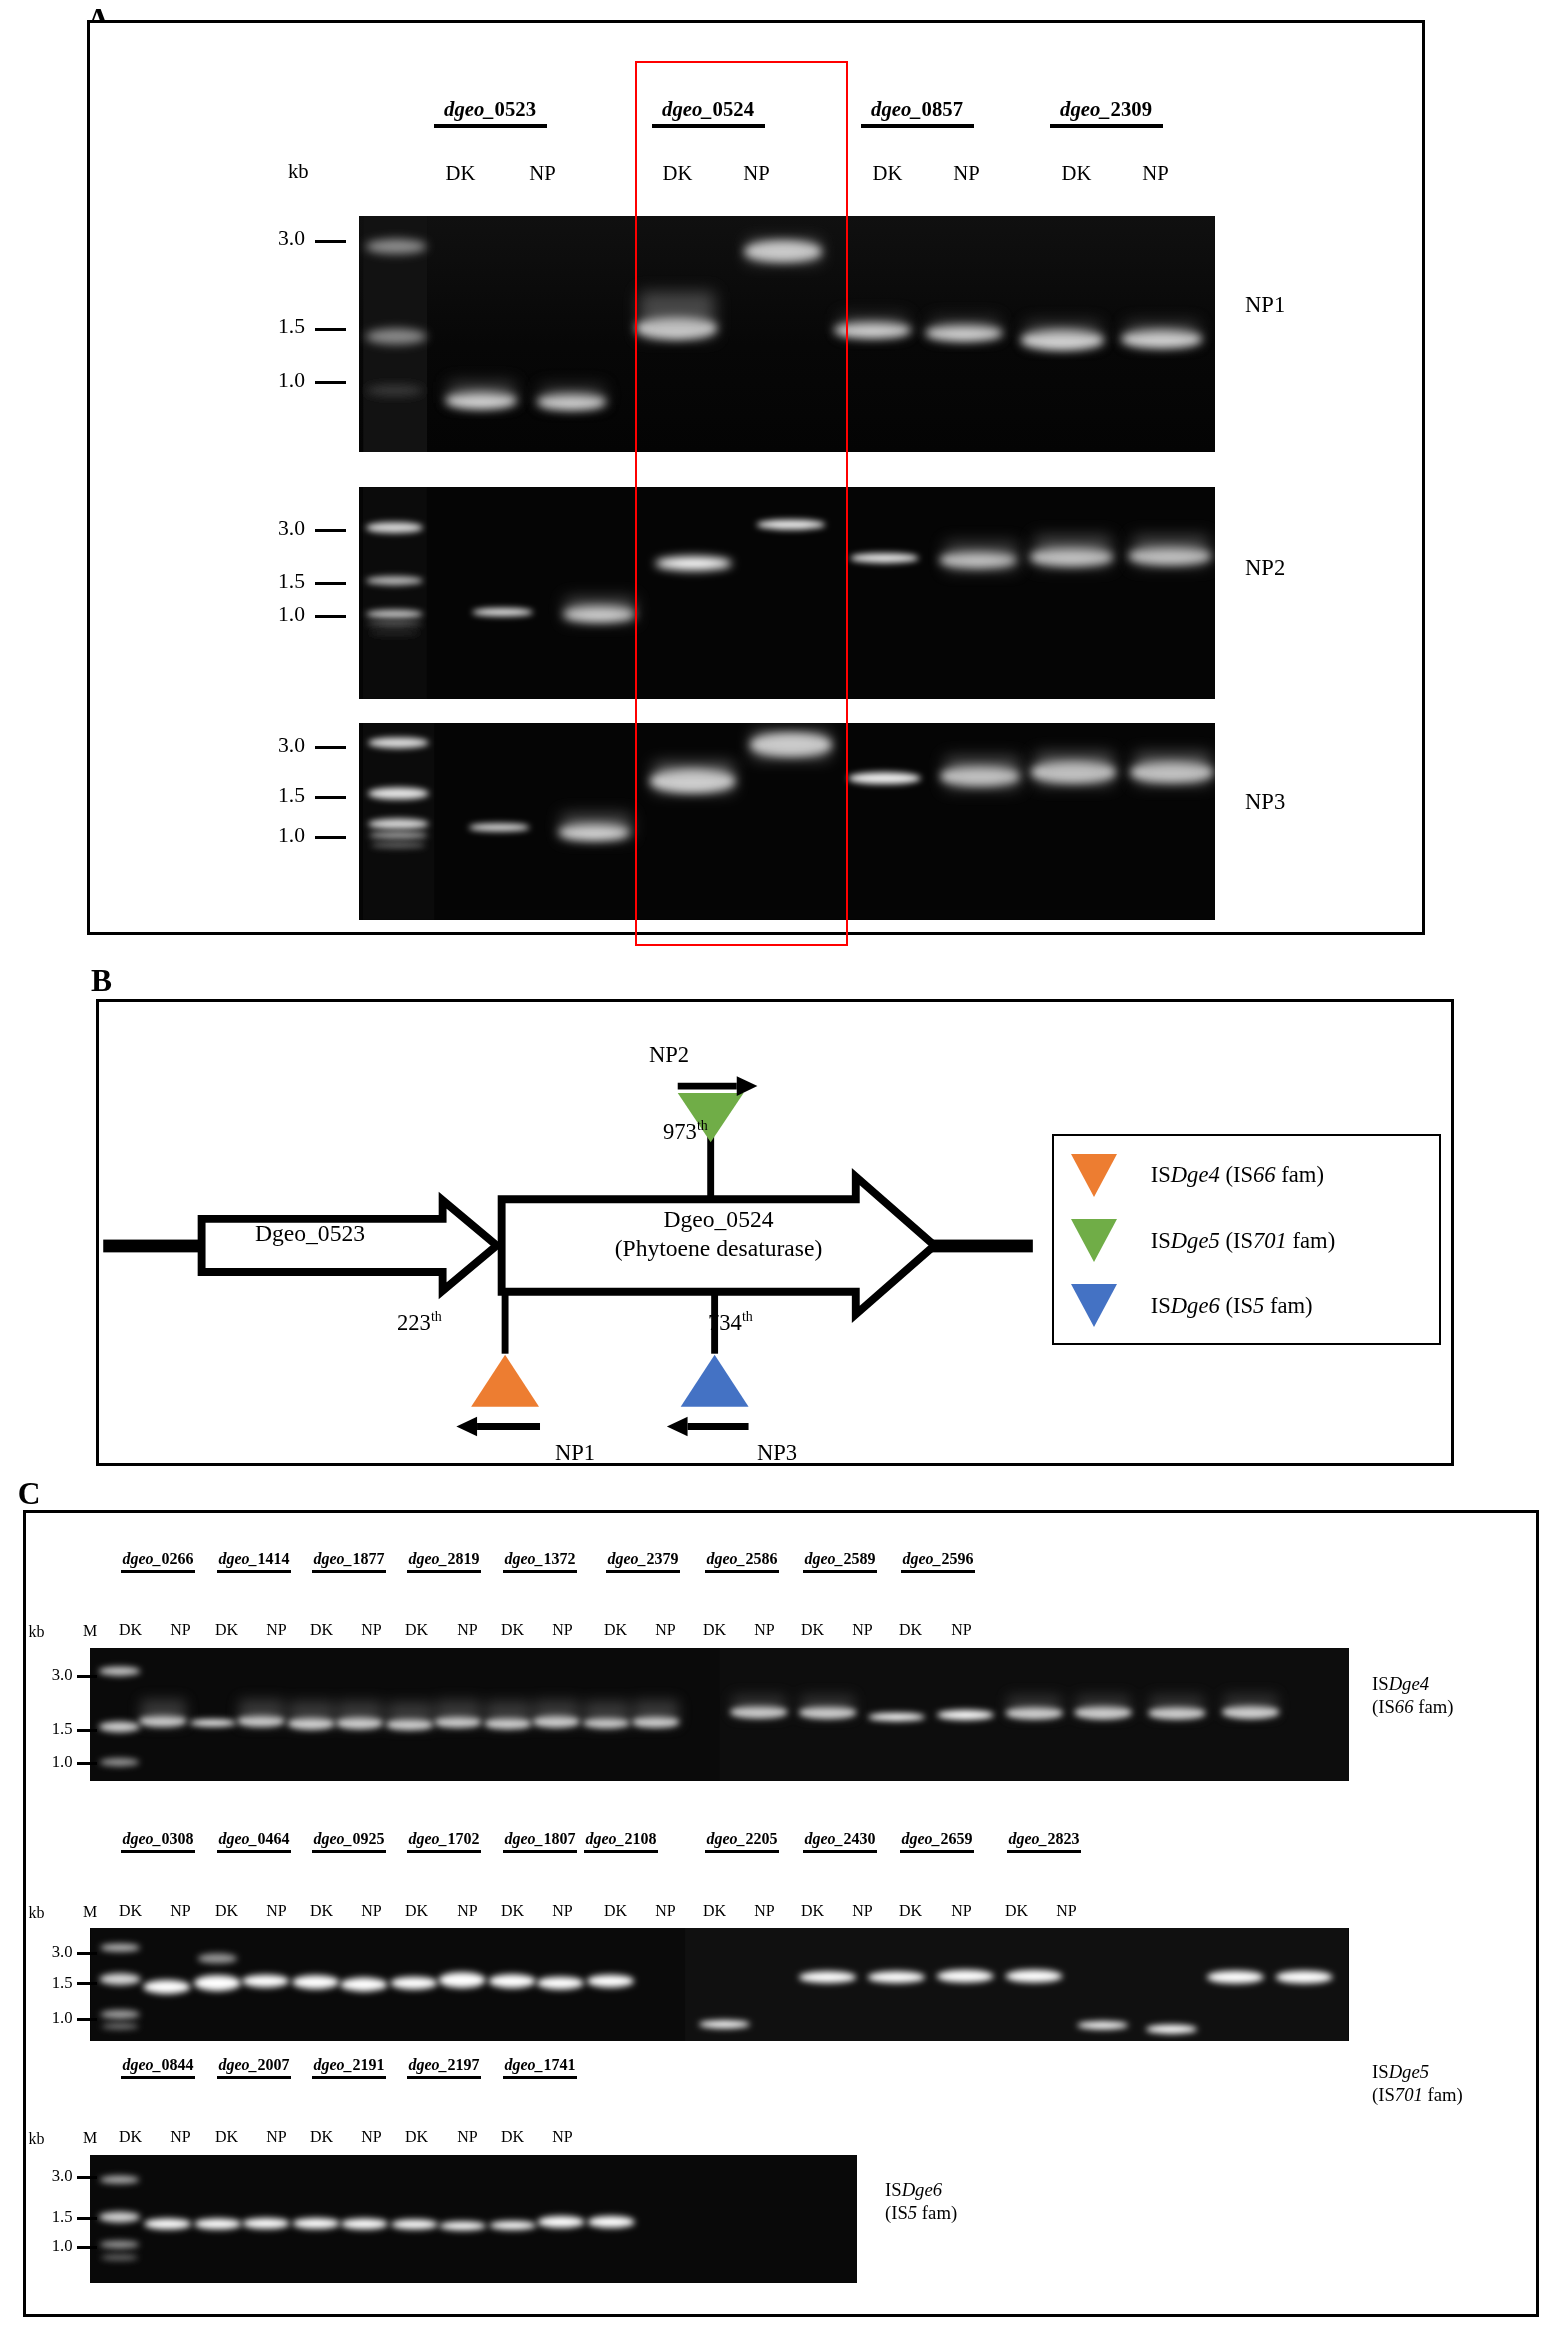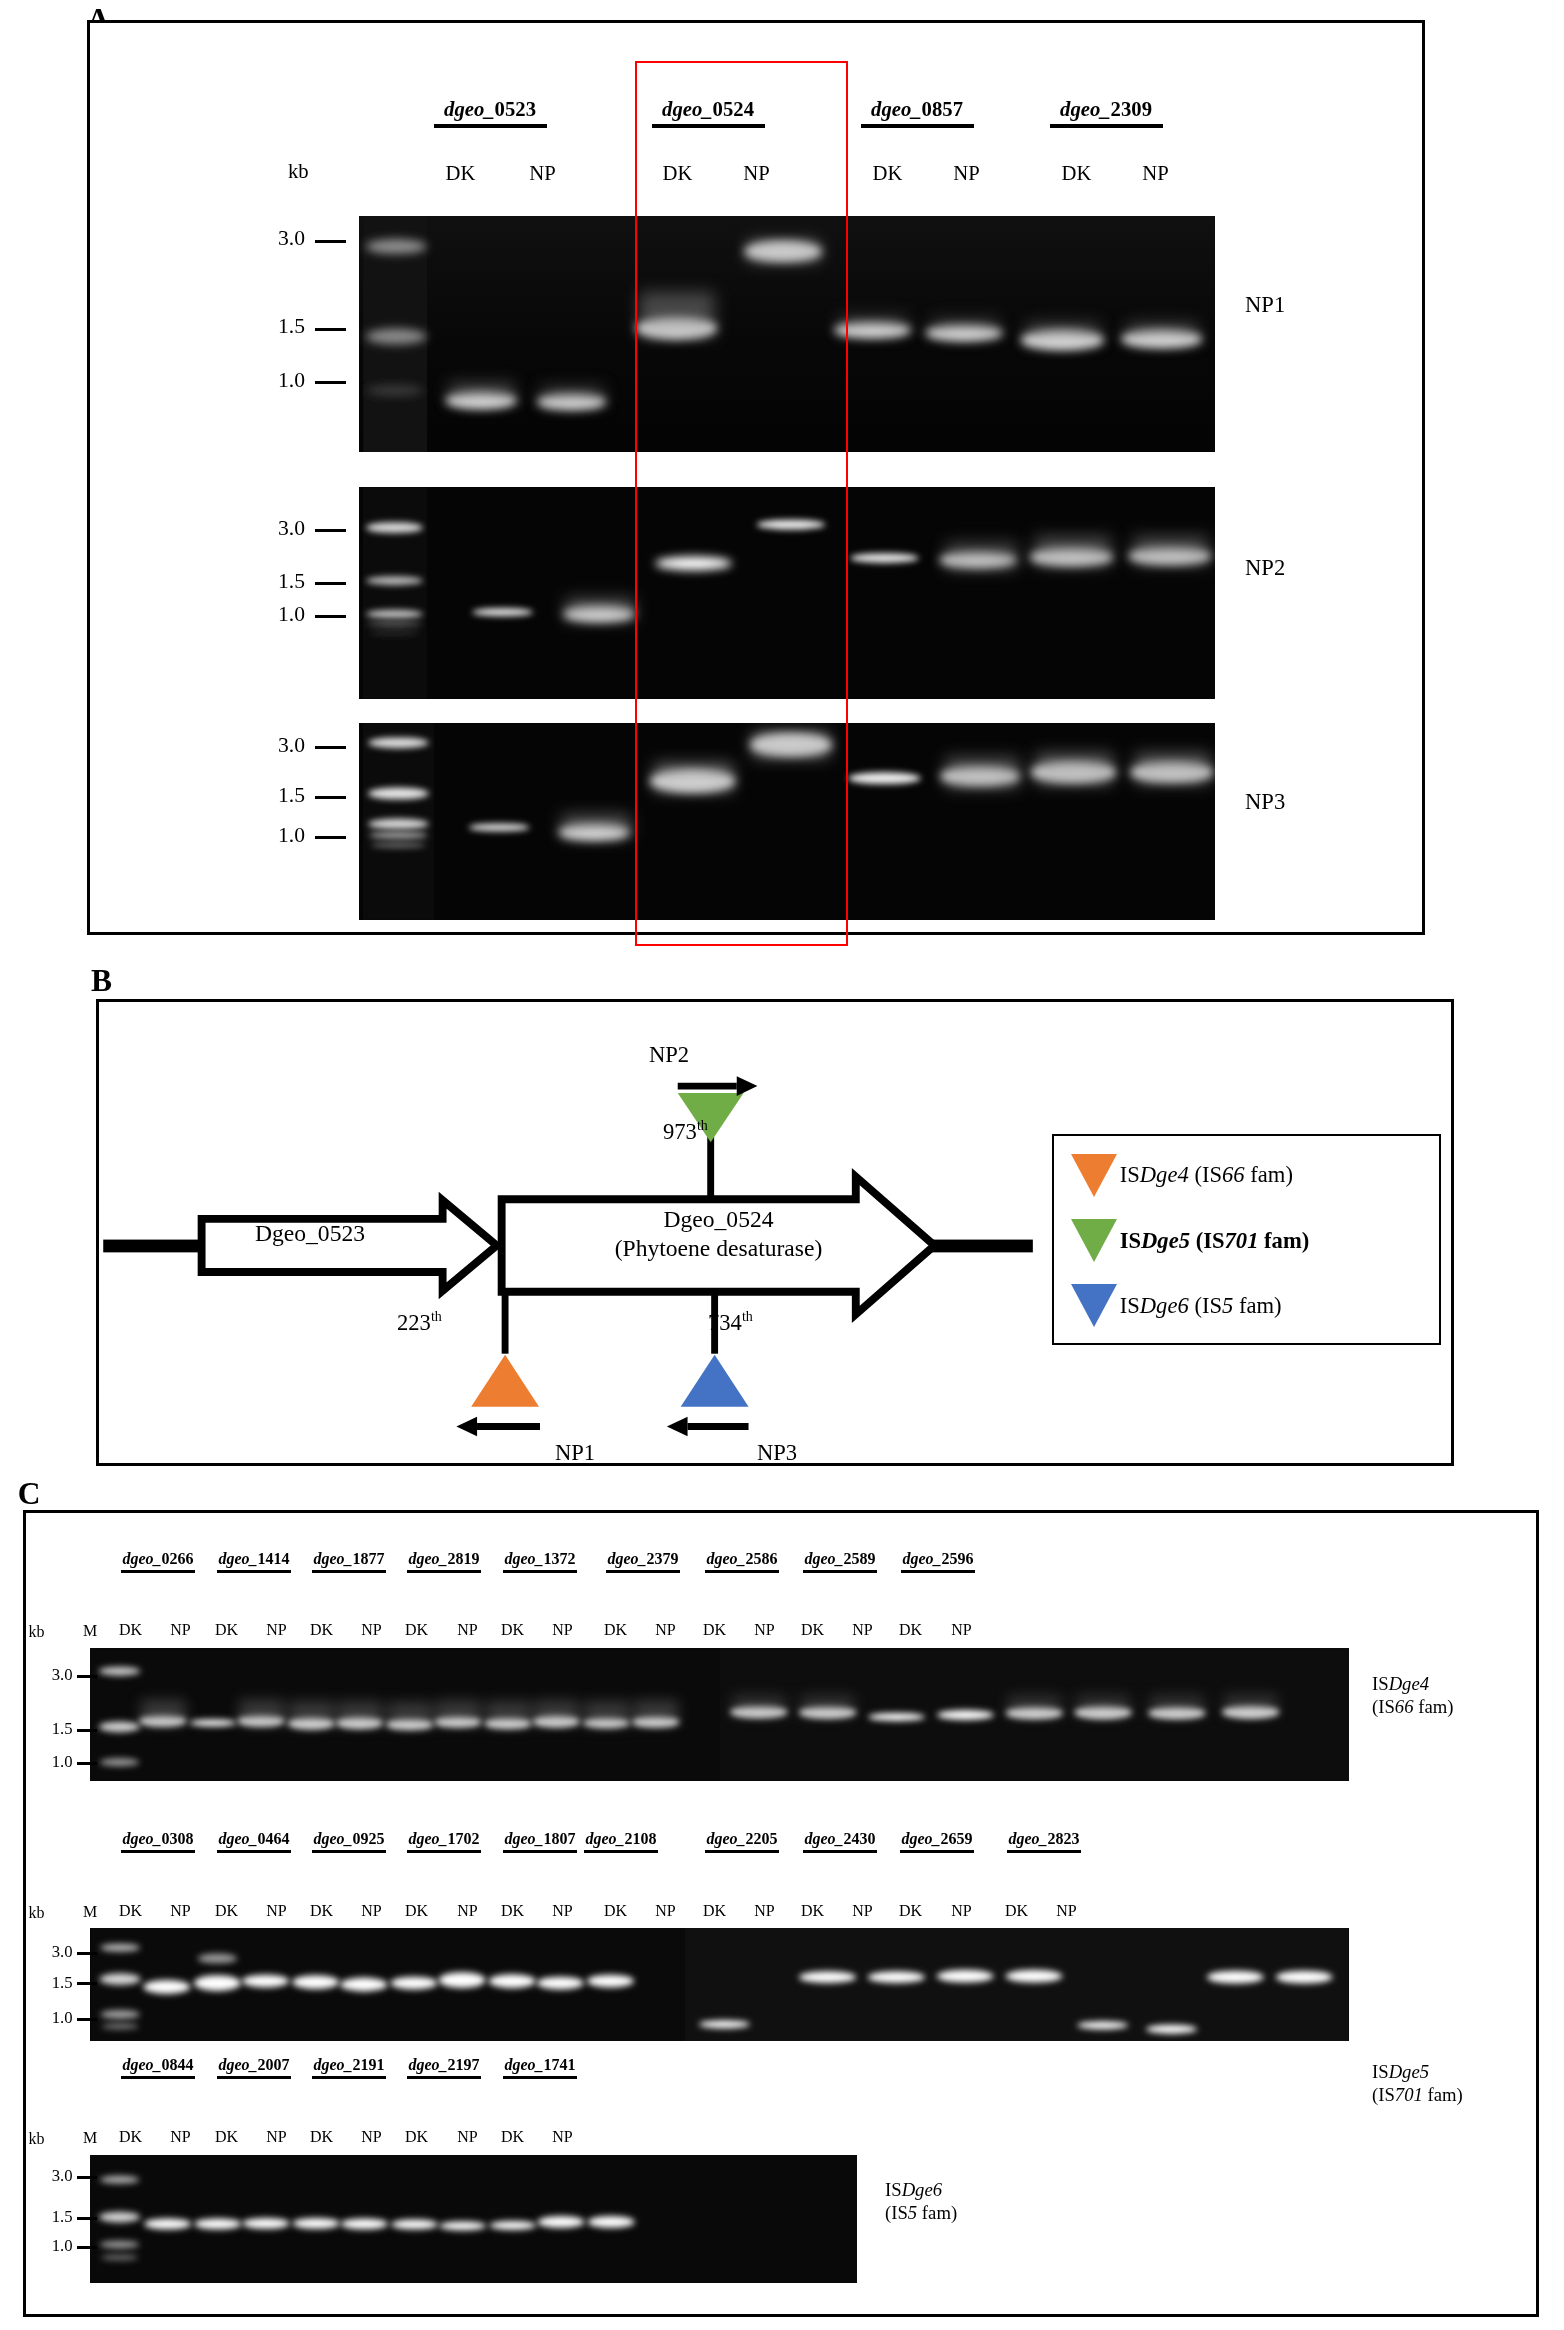--- a/index.html
+++ b/index.html
@@ -16,21 +16,21 @@
   .marklbl{font-size:21.6px;text-align:right;}
   .tick{position:absolute;height:2.5px;background:#000;}
   .gel{position:absolute;overflow:hidden;background:#060606;}
   .redbox{position:absolute;border:2.5px solid #ff0000;box-sizing:border-box;pointer-events:none;}
   .sidelbl{font-size:22.6px;white-space:nowrap;}
   .arrowlbl{font-size:22.6px;text-align:center;}
   .sup{font-size:0.62em;vertical-align:super;}
   .legendbox{position:absolute;border:2.5px solid #000;box-sizing:border-box;background:#fff;}
   .legrow{display:flex;align-items:center;}
   .tri-down{width:0;height:0;border-left:23.6px solid transparent;border-right:23.6px solid transparent;}
-  .legtxt{font-size:22.6px;margin-left:3px;white-space:nowrap;}
+  .legtxt{font-size:22.6px;margin-left:34px;white-space:nowrap;}
   .legtxt i{font-style:italic;}
   svg{display:block;}
   .cgene{font-style:italic;font-weight:bold;font-size:16px;white-space:nowrap;text-align:center;}
   .cgene .num{font-style:normal;}
   .cbar{height:3.4px;background:#000;margin:2px auto 0 auto;}
   .cdknp{font-size:16px;text-align:center;}
   .ckb{font-size:16px;}
   .cmark{font-size:16.7px;text-align:right;}
   .crlbl{font-size:18.7px;line-height:1.22;white-space:nowrap;}
   .crlbl i{font-style:italic;}
@@ -260,21 +260,21 @@
 <div class="abs" style="left:708px;top:1309px;font-size:22.6px;"><span>734</span><span class="sup">th</span></div>
 
 <div class="abs arrowlbl" style="left:521px;top:1440px;width:108px;">NP1</div>
 <div class="abs arrowlbl" style="left:723px;top:1440px;width:108px;">NP3</div>
 
 <div class="legendbox" style="left:1052px;top:1134px;width:389px;height:211px;">
   <div class="legrow" style="position:absolute;left:16.7px;top:17.7px;">
     <div class="tri-down" style="border-top:43px solid #ed7d31;"></div>
     <div class="legtxt"><span>IS</span><i>Dge4</i> <span>(IS</span><i>66</i><span> fam)</span></div>
   </div>
-  <div class="legrow" style="position:absolute;left:16.7px;top:83px;font-weight:bold;">
+  <div class="legrow" style="position:absolute;left:16.7px;top:83px;">
     <div class="tri-down" style="border-top:43px solid #70ad47;"></div>
     <div class="legtxt"><span>IS</span><i>Dge5</i> <span>(IS</span><i>701</i><span> fam)</span></div>
   </div>
   <div class="legrow" style="position:absolute;left:16.7px;top:148px;">
     <div class="tri-down" style="border-top:43px solid #4472c4;"></div>
     <div class="legtxt"><span>IS</span><i>Dge6</i> <span>(IS</span><i>5</i><span> fam)</span></div>
   </div>
 </div>
 
 <div class="abs panel-letter" style="left:17.7px;top:1476px;">C</div>

